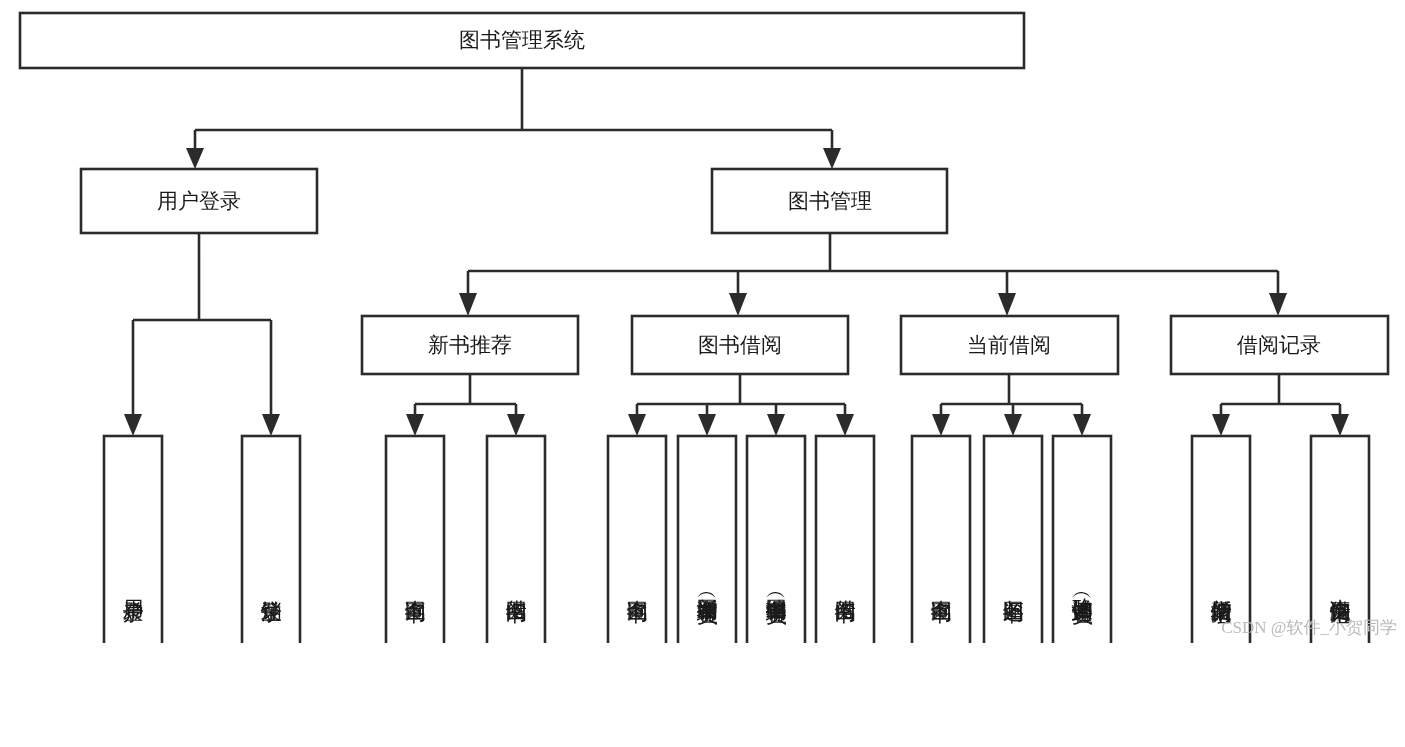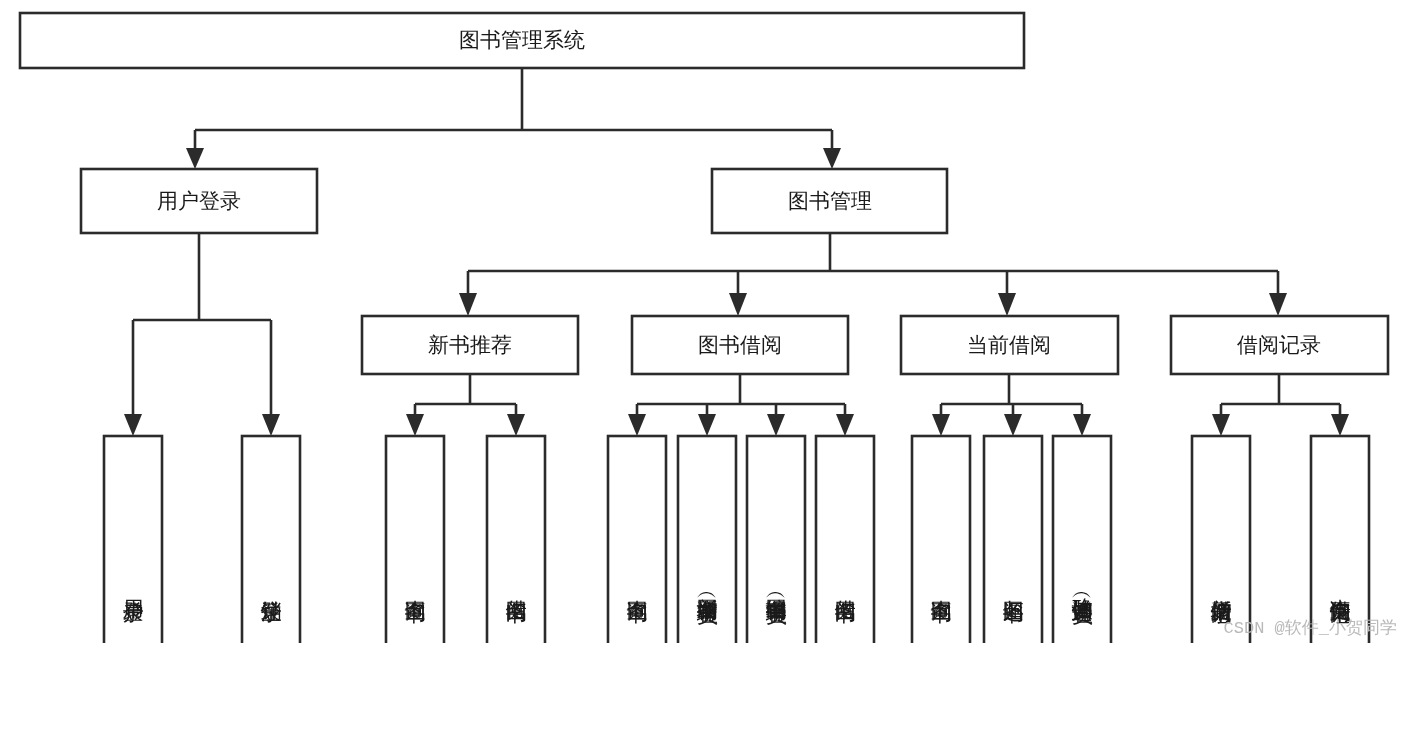--- a/index.html
+++ b/index.html
@@ -59,21 +59,21 @@
     white-space: nowrap;
     display: flex;
     align-items: center;
     justify-content: center;
     pointer-events: none;
   }
   .watermark {
     position: absolute;
     right: 8px;
     bottom: 4px;
-    font-family: Liberation Mono, monospace;
+    font-family: Liberation Serif, serif;
     font-size: 17px;
     color: #b9b9b9;
     white-space: nowrap;
     user-select: none;
   }
 </style>
 </head>
 <body>
 
 <div id="canvas-wrap">

